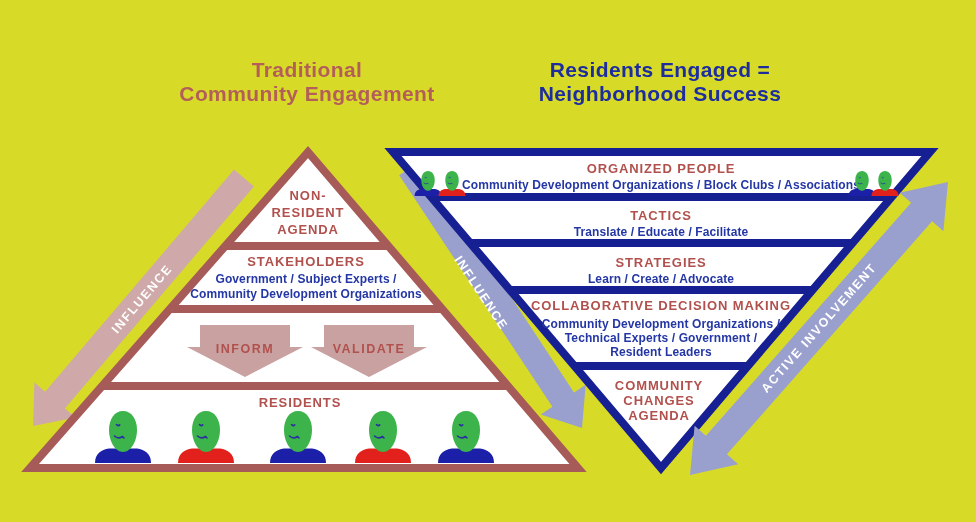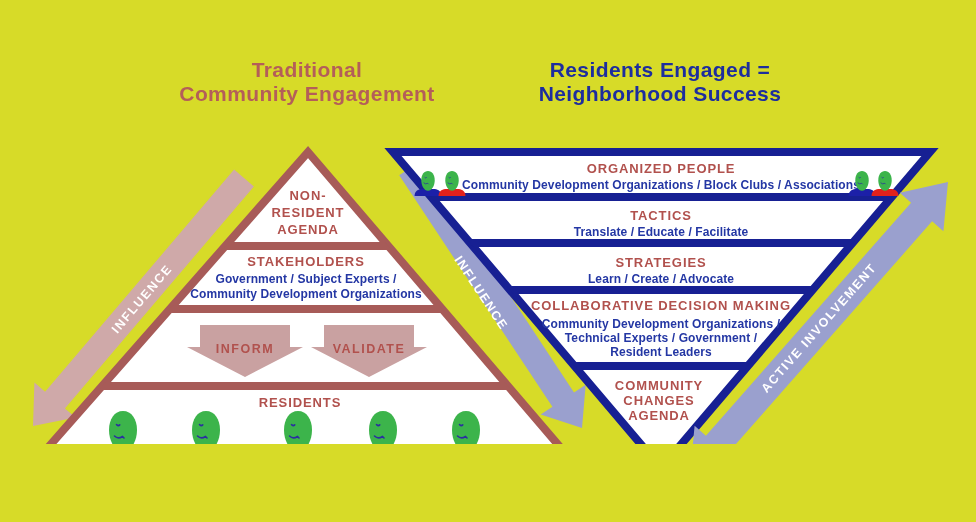--- a/index.html
+++ b/index.html
@@ -1,16 +1,16 @@
 <!DOCTYPE html>
 <html><head>
 <meta charset="utf-8">
 <style>
   html,body{margin:0;padding:0;background:#d7db28;}
-  .stage{position:relative;width:976px;height:444px;overflow:hidden;}
+  .stage{position:relative;width:976px;height:522px;overflow:hidden;}
   svg{display:block;}
   text{font-family:"Liberation Sans","DejaVu Sans",sans-serif;font-weight:bold;text-anchor:middle;}
   .title-maroon{fill:#b45e59;font-size:21px;letter-spacing:.4px;}
   .title-navy{fill:#1d2d9e;font-size:21px;letter-spacing:.4px;}
   .h-maroon{fill:#b1514d;font-size:13px;letter-spacing:.9px;}
   .sub-blue{fill:#2437a4;font-size:12px;letter-spacing:.1px;}
   .arrow-label{fill:#ffffff;font-size:12.5px;letter-spacing:1.6px;}
   .fat-arrow-label{fill:#b1514d;font-size:12.5px;letter-spacing:1.5px;}
 </style>
 </head>

